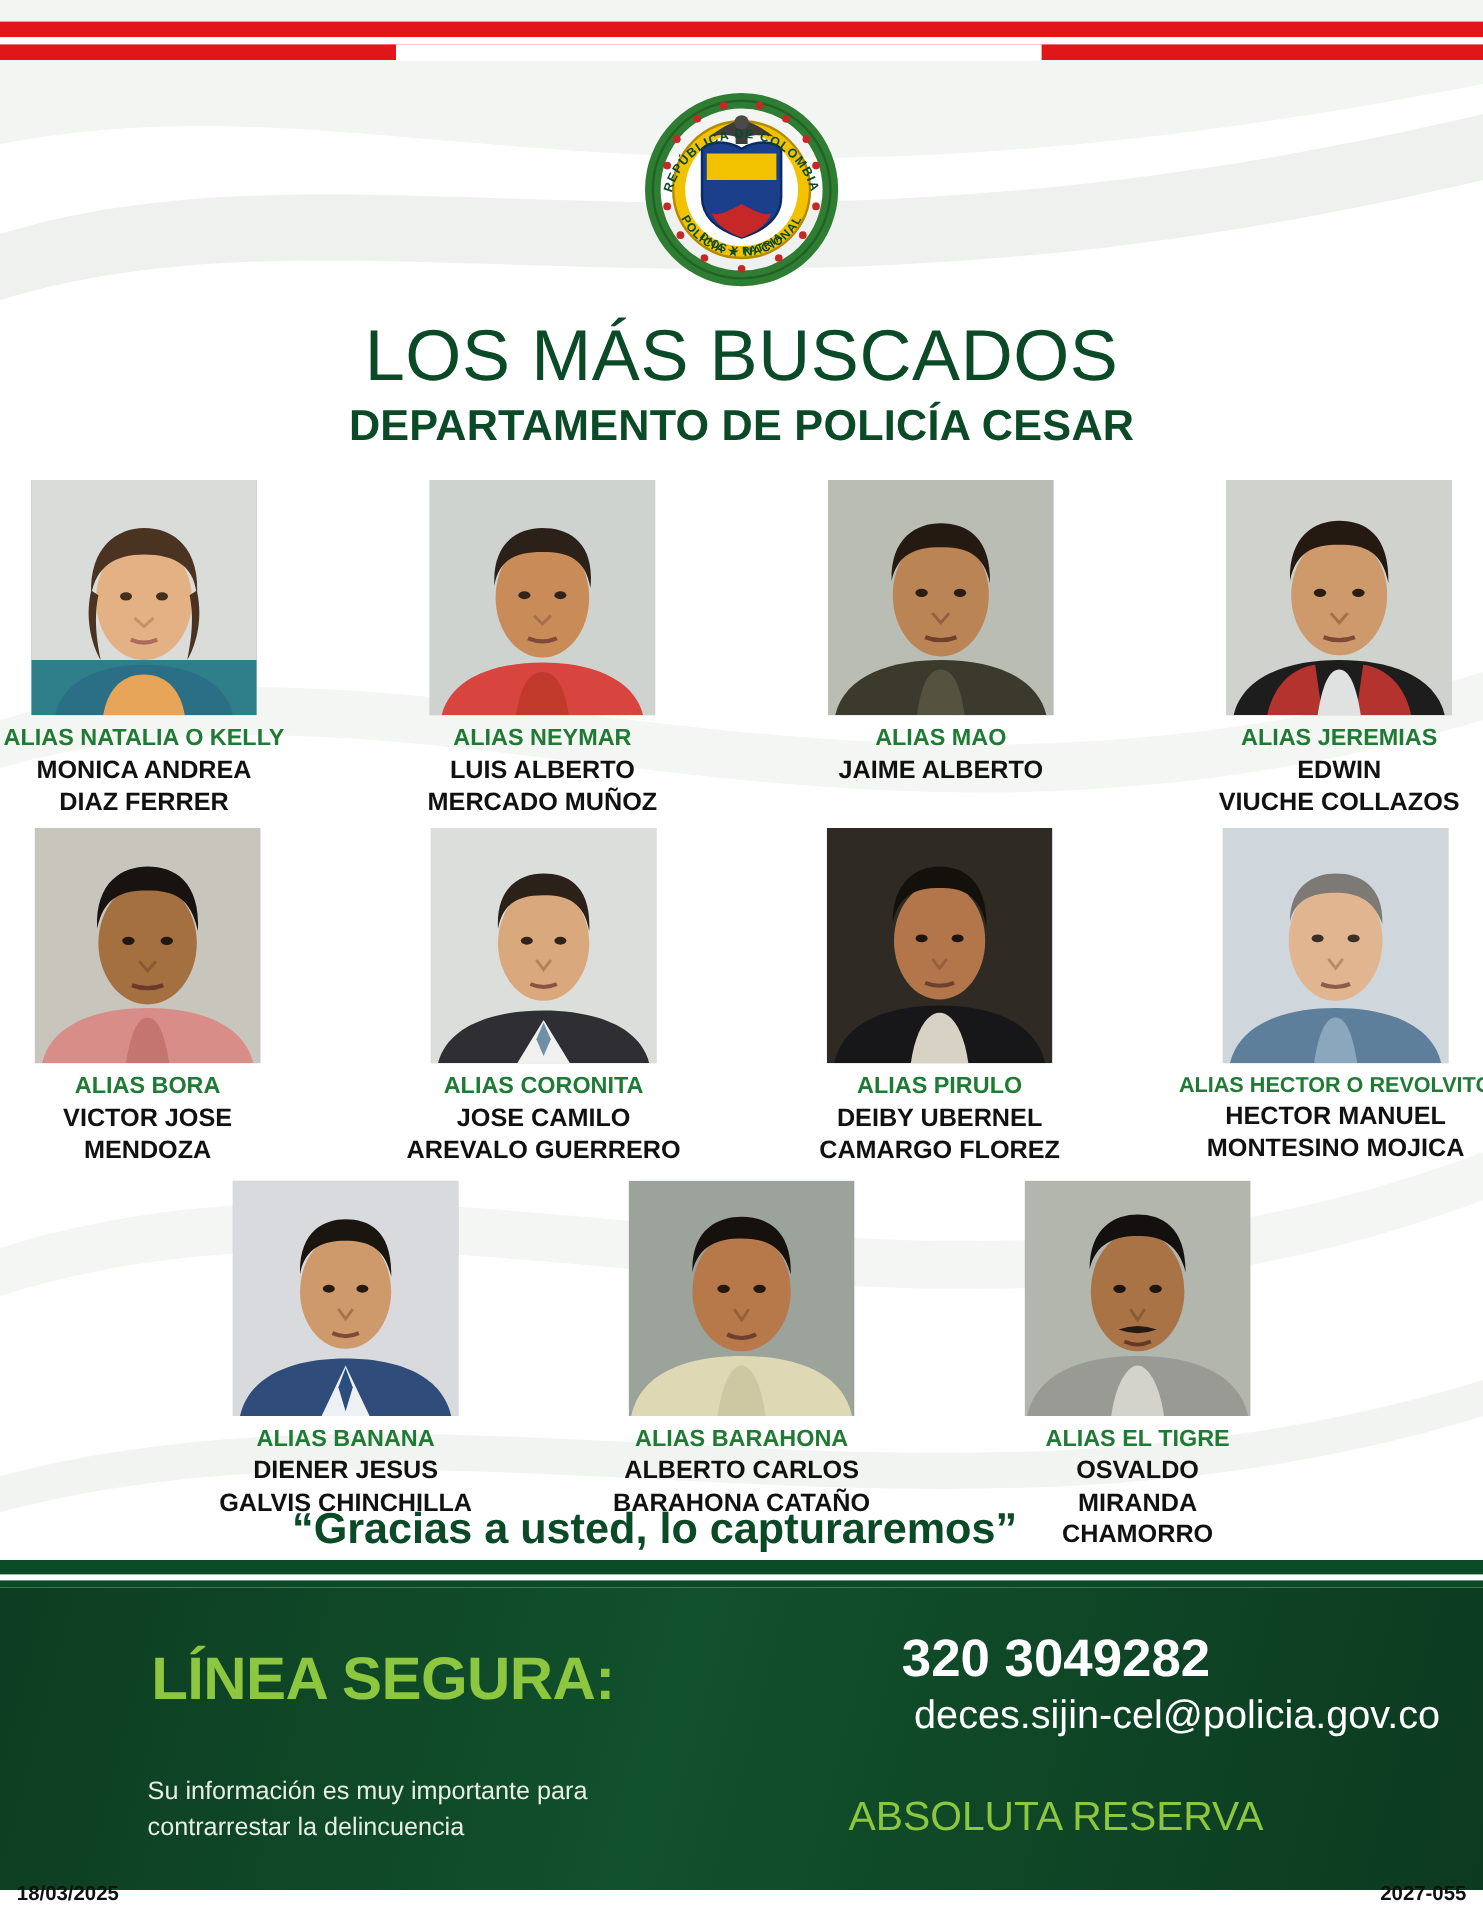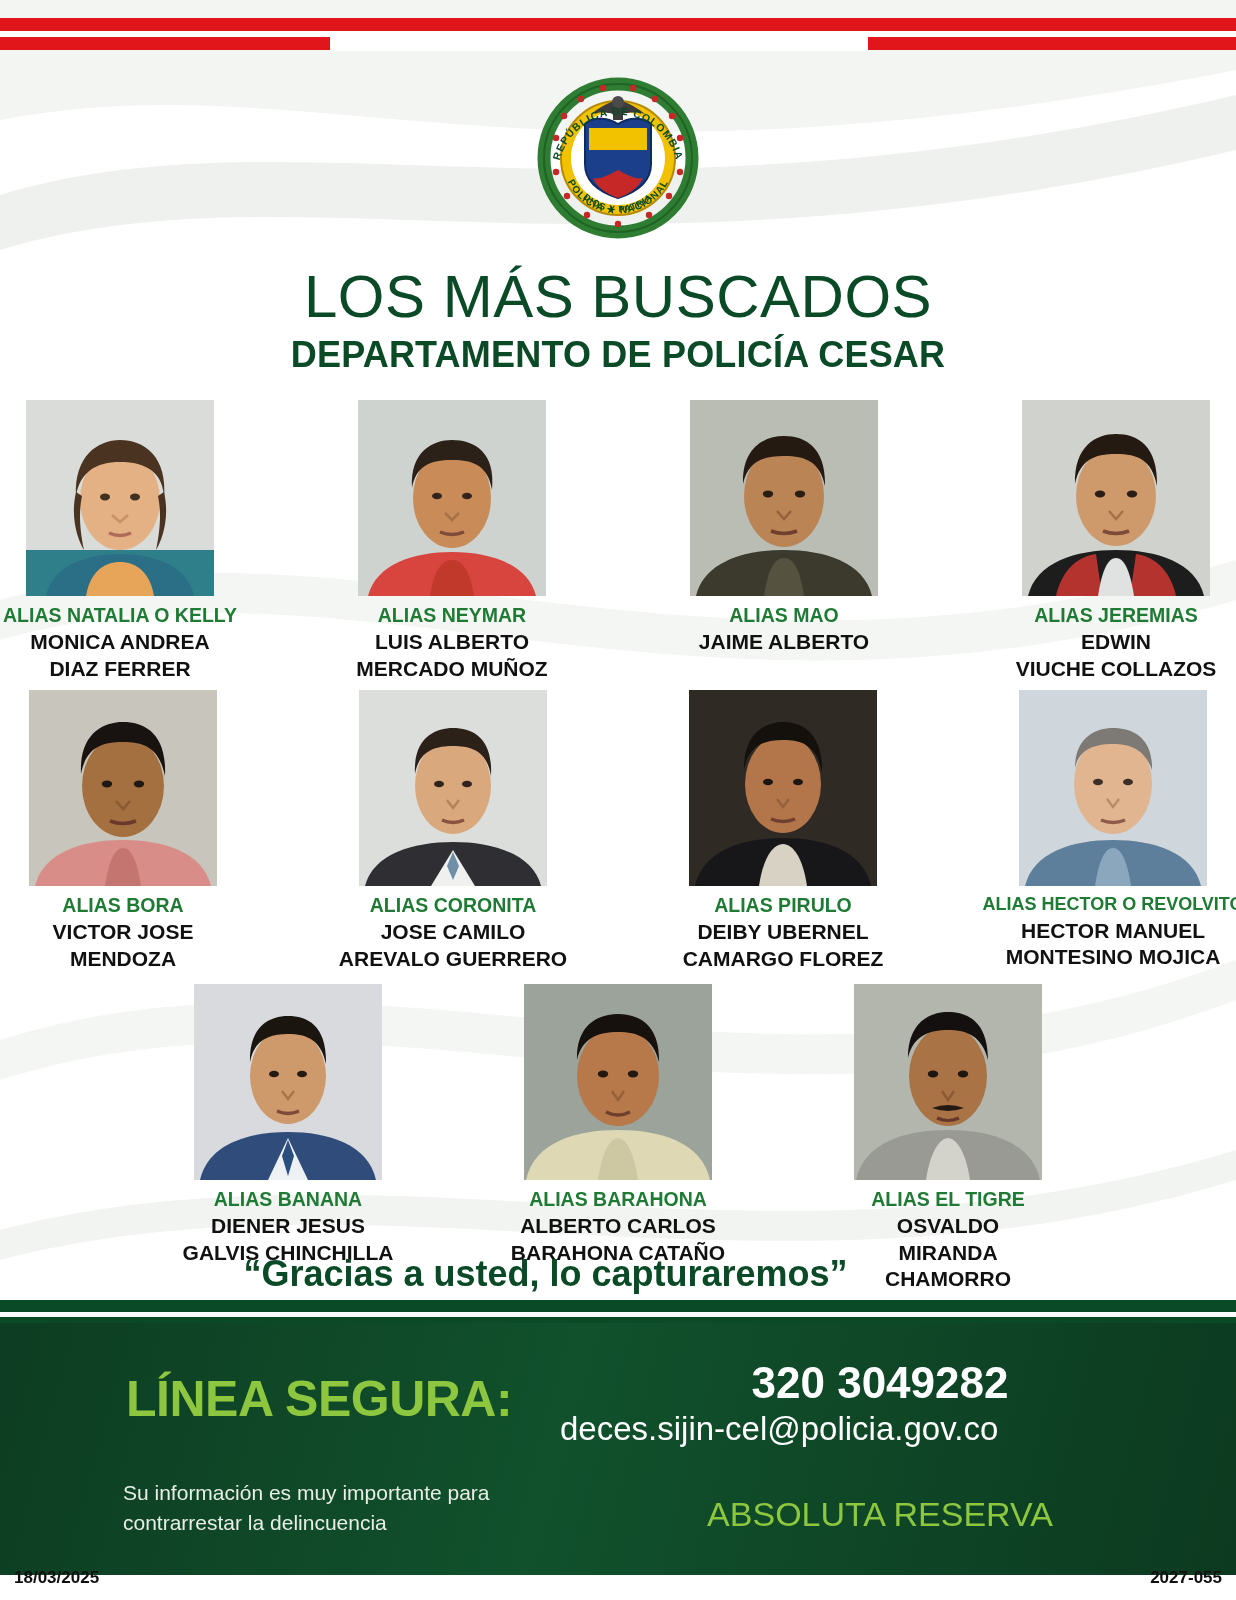--- a/index.html
+++ b/index.html
@@ -238,21 +238,21 @@
     font-size: 44px;
     font-weight: bold;
     color: #ffffff;
     z-index: 6;
   }
   .email {
     position: absolute;
     top: 1410px;
     left: 560px;
     width: 640px;
-    text-align: left;
+    text-align: right;
     font-size: 33px;
     color: #ffffff;
     z-index: 6;
   }
   .reserva {
     position: absolute;
     top: 1495px;
     left: 600px;
     width: 560px;
     text-align: center;

